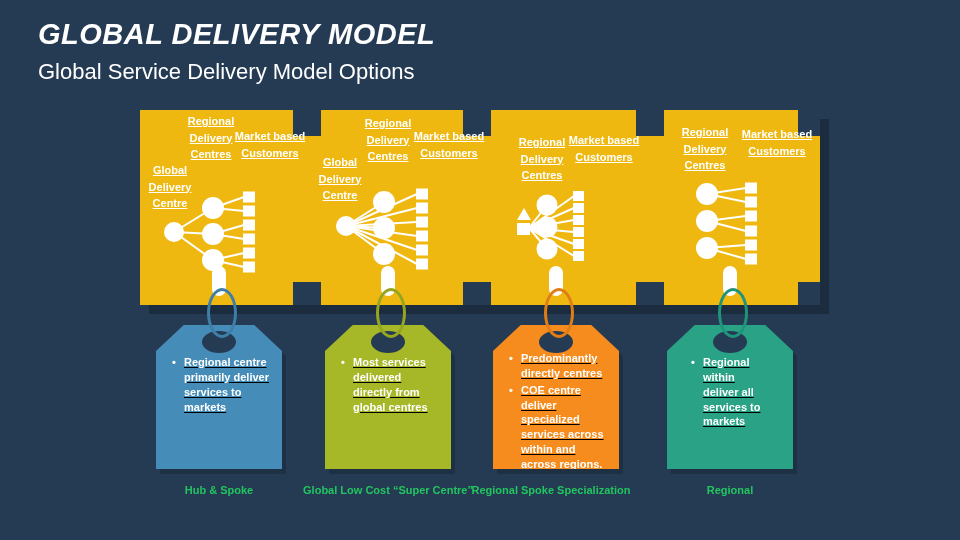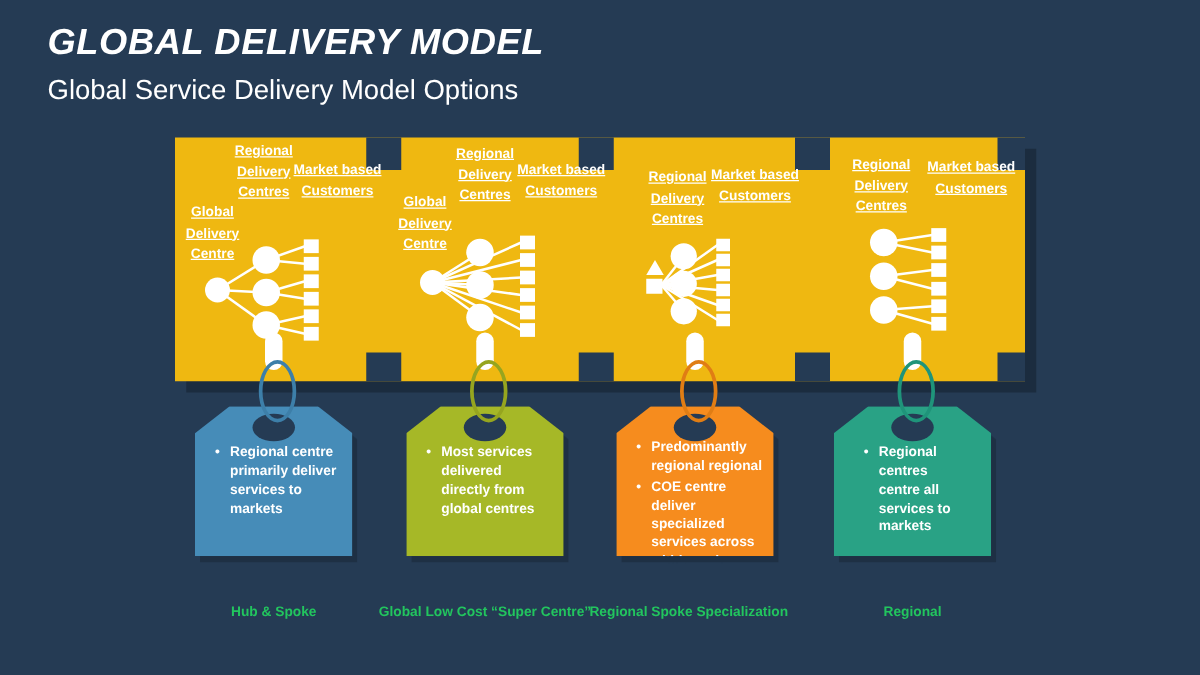--- a/index.html
+++ b/index.html
@@ -40,22 +40,23 @@
     position:absolute; top:288px; width:24px; height:44px;
     border:3px solid; border-radius:50%; background:transparent; z-index:4;
   }
   .loop.c1 { border-color:#3D7FA9; }
   .loop.c2 { border-color:#96A51F; }
   .loop.c3 { border-color:#E07D14; }
   .loop.c4 { border-color:#1F947A; }
   
   .tagwrap { position:absolute; top:325px; filter:drop-shadow(4px 5px 0 rgba(0,0,0,0.18)); z-index:3; }
   .tag {
-    position:relative; width:126px; height:120px;
+    position:relative; width:126px; height:144px;
     clip-path:polygon(0 18%, 22% 0, 78% 0, 100% 18%, 100% 100%, 0 100%);
+    text-decoration:underline;
   }
   .tag.c1 { background:#468CB8; }
   .tag.c2 { background:#A6B827; }
   .tag.c3 { background:#F68C1E; }
   .tag.c4 { background:#29A285; }
   .hole {
     position:absolute; left:50%; top:6px; width:34px; height:22px;
     margin-left:-17px; border-radius:50%; background:#253B54;
   }
   .bullets {
@@ -215,31 +216,31 @@
       <ul class="bullets">
         <li>Most services delivered directly from global centres</li>
       </ul>
     </div>
   </div>
 
   <div class="tagwrap" style="left:493px;">
     <div class="tag c3">
       <div class="hole"></div>
       <ul class="bullets" style="padding-top:26px;">
-        <li>Predominantly regional regional</li>
+        <li>Predominantly directly centres</li>
         <li>COE centre deliver specialized services across within and across regions.</li>
       </ul>
     </div>
   </div>
 
   <div class="tagwrap" style="left:667px;">
     <div class="tag c4">
       <div class="hole"></div>
       <ul class="bullets" style="padding-left:24px; padding-right:20px;">
-        <li>Regional centres centre all services to markets</li>
+        <li>Regional within deliver all services to markets</li>
       </ul>
     </div>
   </div>
 
   <div class="tagname" style="left:134px;">Hub &amp; Spoke</div>
   <div class="tagname" style="left:303px;">Global Low Cost “Super Centre”</div>
   <div class="tagname" style="left:471px; width:160px;">Regional Spoke Specialization</div>
   <div class="tagname" style="left:645px;">Regional</div>
 
 </div>

